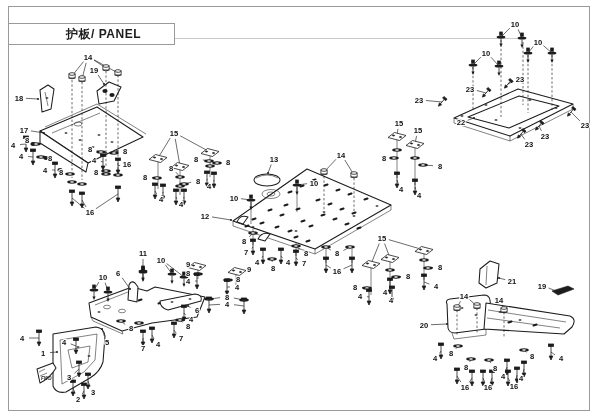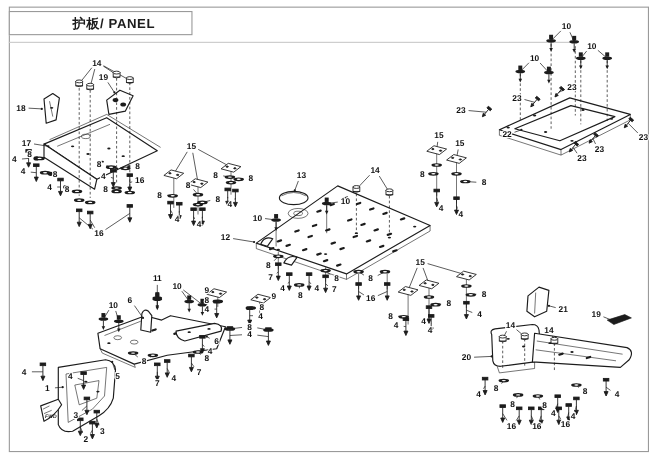--- a/index.html
+++ b/index.html
@@ -2,21 +2,21 @@
 <html><head>
 <meta charset="utf-8">
 <style>
   html,body{margin:0;padding:0;background:#fff;}
   .page{position:relative;width:600px;height:420px;background:#ffffff;overflow:hidden;
         font-family:"Liberation Sans",sans-serif;}
   .frame{position:absolute;left:8px;top:6px;width:582px;height:405px;
          border:1.2px solid #9a9a9a;box-sizing:border-box;}
   .header-rule{position:absolute;left:8px;top:38px;width:512px;height:0;
          border-top:1px solid #c9c9c9;}
-  .titlebox{position:absolute;left:8px;top:10px;width:167px;height:22px;
+  .titlebox{position:absolute;left:8px;top:23px;width:167px;height:22px;
          border:1.2px solid #9a9a9a;box-sizing:border-box;background:#fff;
          display:flex;align-items:center;justify-content:center;padding-left:24px;}
   .titlebox span{font-size:12px;font-weight:bold;color:#1c1c1c;letter-spacing:.5px;}
   svg{position:absolute;left:0;top:0;}
   .part{stroke:#1c1c1c;stroke-width:1.05;fill:#ffffff;stroke-linejoin:round;}
   .part-thin{stroke:#1c1c1c;stroke-width:.55;fill:none;}
   .dashed{stroke:#1c1c1c;stroke-width:.65;fill:none;stroke-dasharray:2.4 2;}
   .connector{stroke:#1c1c1c;stroke-width:.55;fill:none;}
   .leader{stroke:#1c1c1c;stroke-width:.65;}
   .dot{fill:#1c1c1c;}

